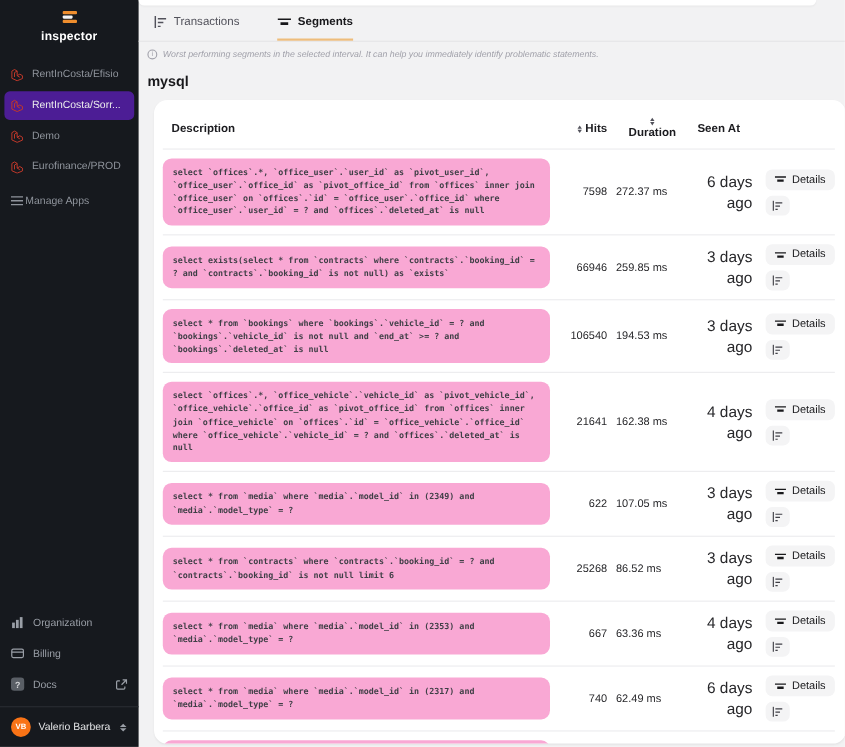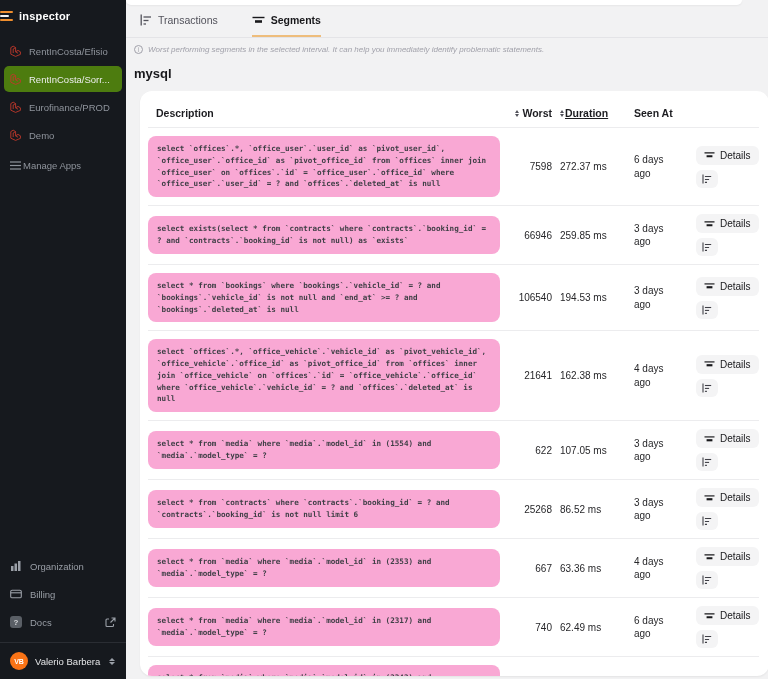--- a/index.html
+++ b/index.html
@@ -2,29 +2,29 @@
 <html><head>
 <meta charset="utf-8">
 <style>
   * { margin:0; padding:0; box-sizing:border-box; }
   html,body { width:768px; height:679px; overflow:hidden; }
   body { font-family:"Liberation Sans", sans-serif; background:#f2f2f3; color:#1c1c20; }
   .app { display:flex; width:768px; height:679px; }
 
   
   .sidebar { width:126px; background:#16191e; display:flex; flex-direction:column; flex-shrink:0; }
-  .logo { display:flex; align-items:center; justify-content:flex-start; gap:6px; padding:10px 0 12px 0; }
+  .logo { display:flex; align-items:center; justify-content:flex-start; gap:6px; padding:10px 0 12px 0;flex-direction:column; }
   .logo-mark { display:flex; flex-direction:column; gap:1.5px; width:13px; }
   .logo-mark i { display:block; height:2.5px; border-radius:1px; background:#ef8e2e; }
   .logo-mark i:nth-child(2){ background:#f4f4f5; width:9px; }
   .logo-text { color:#fff; font-size:11px; font-weight:bold; letter-spacing:.2px; }
   .apps { display:flex; flex-direction:column; gap:2px; padding:4px 4px; }
   .app-item { display:flex; align-items:center; gap:7px; padding:7px 6px; border-radius:5px;
               color:#8f949c; font-size:9.5px; cursor:pointer; white-space:nowrap; overflow:hidden; }
-  .app-item.active { background:#4d7c0f; color:#eceded; }
+  .app-item.active { background:#4c1d95; color:#eceded; }
   .app-item svg { flex-shrink:0; }
   .manage { display:flex; align-items:center; gap:2px; padding:8px 10px; color:#8f949c; font-size:9.5px; }
   .sb-spacer { flex:1; }
   .sb-footer { display:flex; flex-direction:column; padding:2px 10px 6px 10px; }
   .sbf-item { display:flex; align-items:center; gap:8px; padding:8px 0; color:#9a9fa7; font-size:9.5px; }
   .sbf-item .grow { flex:1; }
   .docs-badge { width:12px; height:12px; border-radius:3px; background:#5a5f66; color:#d6d8da;
                 font-size:8px; display:flex; align-items:center; justify-content:center; font-weight:bold; }
   .user-row { display:flex; align-items:center; gap:7px; padding:9px 10px; border-top:1px solid #2a2d33; }
   .avatar { width:18px; height:18px; border-radius:50%; background:#f97316; color:#fff; font-size:7px;
@@ -51,34 +51,34 @@
                font-size:6.5px; display:flex; align-items:center; justify-content:center; flex-shrink:0; }
   .section-title { font-size:13px; font-weight:bold; color:#18181b; padding:12px 0 0 8px; }
 
   .card { margin:10px 13px 0 14px; background:#fff; border-radius:12px;
           box-shadow:0 1px 2px rgba(0,0,0,.06); padding:6px 10px 0 8px; height:585px; overflow:hidden; }
   .grid { display:grid; grid-template-columns:352px 44px 66px 50px 1fr; column-gap:8px; align-items:center; }
   .thead { padding:10px 0 8px 0; }
   .th { font-size:10.5px; font-weight:bold; color:#1c1c20; }
   .th-desc { padding-left:8px; }
   .th-hits { display:flex; align-items:center; justify-content:flex-end; gap:3px; }
-  .th-duration { display:flex; align-items:center; gap:1px;text-decoration:underline; }
+  .th-duration { display:flex; flex-direction:column; align-items:center; gap:1px; }
   .th-seen { text-align:left; }
   .sorter { display:flex; flex-direction:column; gap:1px; }
   .sorter i { width:0; height:0; border-left:2.5px solid transparent; border-right:2.5px solid transparent; display:block; }
   .sorter .up { border-bottom:3px solid #52525b; }
   .sorter .dn { border-top:3px solid #52525b; }
 
   .trow { border-top:1px solid #ececee; padding:8px 0; }
   .code { background:#f9a8d4; border-radius:8px; padding:7px 9px; margin-left:0;
           font-family:"DejaVu Sans Mono", monospace; font-size:7.6px; line-height:1.55;
           color:#3f3f46; word-break:break-word;font-weight:bold; }
   .hits { font-size:10px; color:#27272a; text-align:right; }
   .duration { font-size:10px; color:#27272a; text-align:left; }
-  .seen { font-size:10px; color:#27272a; text-align:left; line-height:1.35; }
+  .seen { font-size:14px; color:#27272a; text-align:right; line-height:1.35; }
   .actions { display:flex; flex-direction:column; align-items:flex-start; gap:5px; padding-left:4px; }
   .details-btn { display:flex; align-items:center; gap:5px; background:#f4f4f5; border:none;
                  border-radius:6px; padding:4px 8px; font-size:10px; color:#18181b;
                  font-family:"Liberation Sans", sans-serif; cursor:pointer; }
   .icon-btn { display:flex; align-items:center; justify-content:center; background:#f4f4f5; border:none;
               border-radius:6px; width:22px; height:18px; cursor:pointer; }
 </style>
 </head>
 <body>
 
@@ -105,28 +105,28 @@
     <svg width="12" height="12" viewBox="0 0 12 12">
       <path d="M0.8 2.6 L3.2 1.2 L5.6 2.6 L5.6 6.8 L8 5.4 L10.4 6.8 L10.4 9.4 L5.6 11.4 L0.8 9.2 Z M5.6 6.8 L8 8.2 M5.6 2.6 L3.2 4 L3.2 8" fill="none" stroke="#c0392b" stroke-width="0.9" stroke-linejoin="round"></path>
     </svg>
     <span class="app-label">RentInCosta/Sorr...</span>
   </div>
 
   <div class="app-item">
     <svg width="12" height="12" viewBox="0 0 12 12">
       <path d="M0.8 2.6 L3.2 1.2 L5.6 2.6 L5.6 6.8 L8 5.4 L10.4 6.8 L10.4 9.4 L5.6 11.4 L0.8 9.2 Z M5.6 6.8 L8 8.2 M5.6 2.6 L3.2 4 L3.2 8" fill="none" stroke="#c0392b" stroke-width="0.9" stroke-linejoin="round"></path>
     </svg>
-    <span class="app-label">Eurofinance/PROD</span>
+    <span class="app-label">Demo</span>
   </div>
 
   <div class="app-item">
     <svg width="12" height="12" viewBox="0 0 12 12">
       <path d="M0.8 2.6 L3.2 1.2 L5.6 2.6 L5.6 6.8 L8 5.4 L10.4 6.8 L10.4 9.4 L5.6 11.4 L0.8 9.2 Z M5.6 6.8 L8 8.2 M5.6 2.6 L3.2 4 L3.2 8" fill="none" stroke="#c0392b" stroke-width="0.9" stroke-linejoin="round"></path>
     </svg>
-    <span class="app-label">Demo</span>
+    <span class="app-label">Eurofinance/PROD</span>
   </div>
 </nav>
     <div class="manage">
       <svg width="11" height="11" viewBox="0 0 11 11">
         <g stroke="#8f949c" stroke-width="1.2">
             <line x1="0" y1="2" x2="11" y2="2"></line>
             <line x1="0" y1="5.5" x2="11" y2="5.5"></line>
             <line x1="0" y1="9" x2="11" y2="9"></line>
           </g>
       </svg>
@@ -204,21 +204,21 @@
     <div class="section-title">mysql</div>
 
     <div class="card">
       <div class="grid thead">
         <div class="th th-desc">Description</div>
         <div class="th th-hits">
           <span class="sorter">
               <i class="up"></i>
               <i class="dn"></i>
             </span>
-          <span>Worst</span>
+          <span>Hits</span>
         </div>
         <div class="th th-duration">
           <span class="sorter">
               <i class="up"></i>
               <i class="dn"></i>
             </span>
           <span>Duration</span>
         </div>
         <div class="th th-seen">Seen At</div>
         <div></div>
@@ -322,21 +322,21 @@
                     <line x1="3.5" y1="3" x2="11" y2="3"></line>
                     <line x1="3.5" y1="6.5" x2="8.5" y2="6.5"></line>
                     <line x1="3.5" y1="10" x2="6" y2="10"></line>
                   </g>
         </svg>
       </button>
     </div>
   </div>
 
   <div class="grid trow">
-    <div class="code">select * from `media` where `media`.`model_id` in (1554) and `media`.`model_type` = ?</div>
+    <div class="code">select * from `media` where `media`.`model_id` in (2349) and `media`.`model_type` = ?</div>
     <div class="hits">622</div>
     <div class="duration">107.05 ms</div>
     <div class="seen">3 days<br>ago</div>
     <div class="actions">
       <button class="details-btn">
         <svg width="11" height="10" viewBox="0 0 13 12">
           <line x1="0.5" y1="3.5" x2="12.5" y2="3.5" stroke="#18181b" stroke-width="1.4"></line>
           <line x1="3" y1="7.5" x2="10" y2="7.5" stroke="#18181b" stroke-width="2.6"></line>
         </svg>
         <span class="details-label">Details</span>

